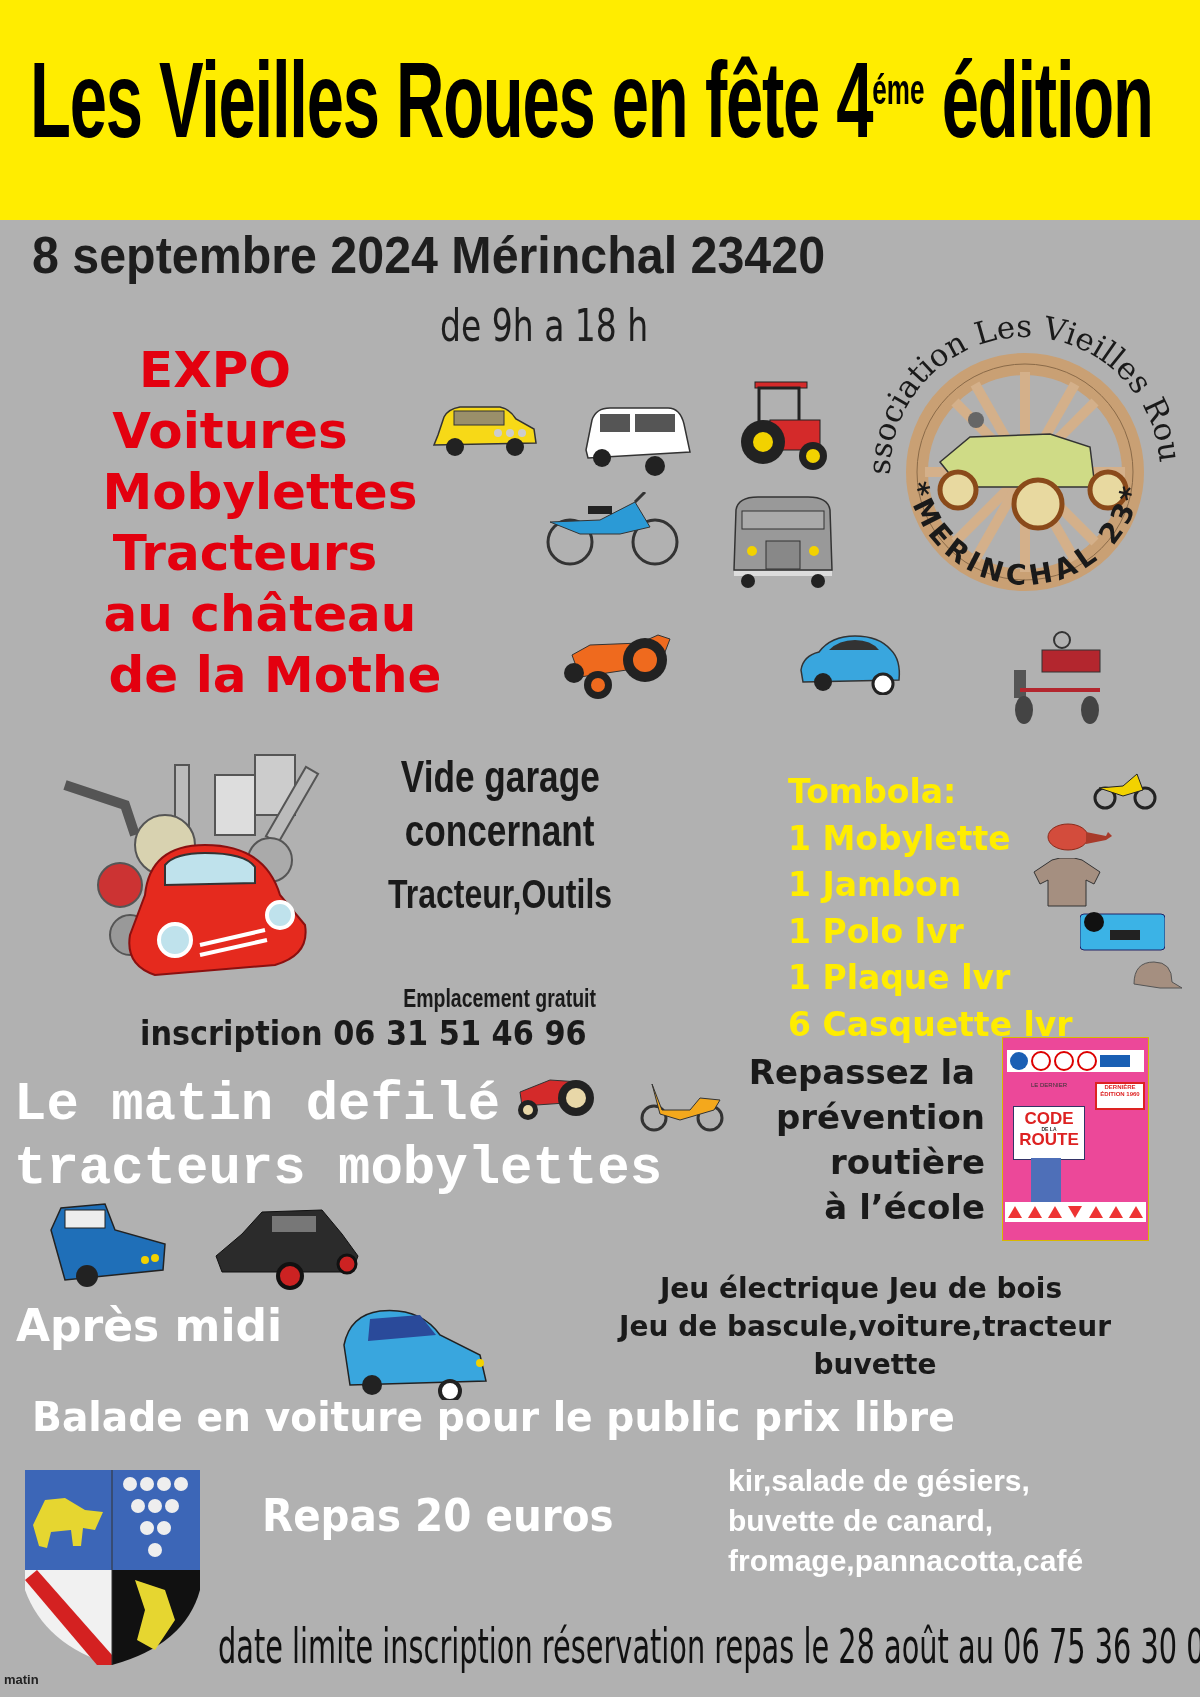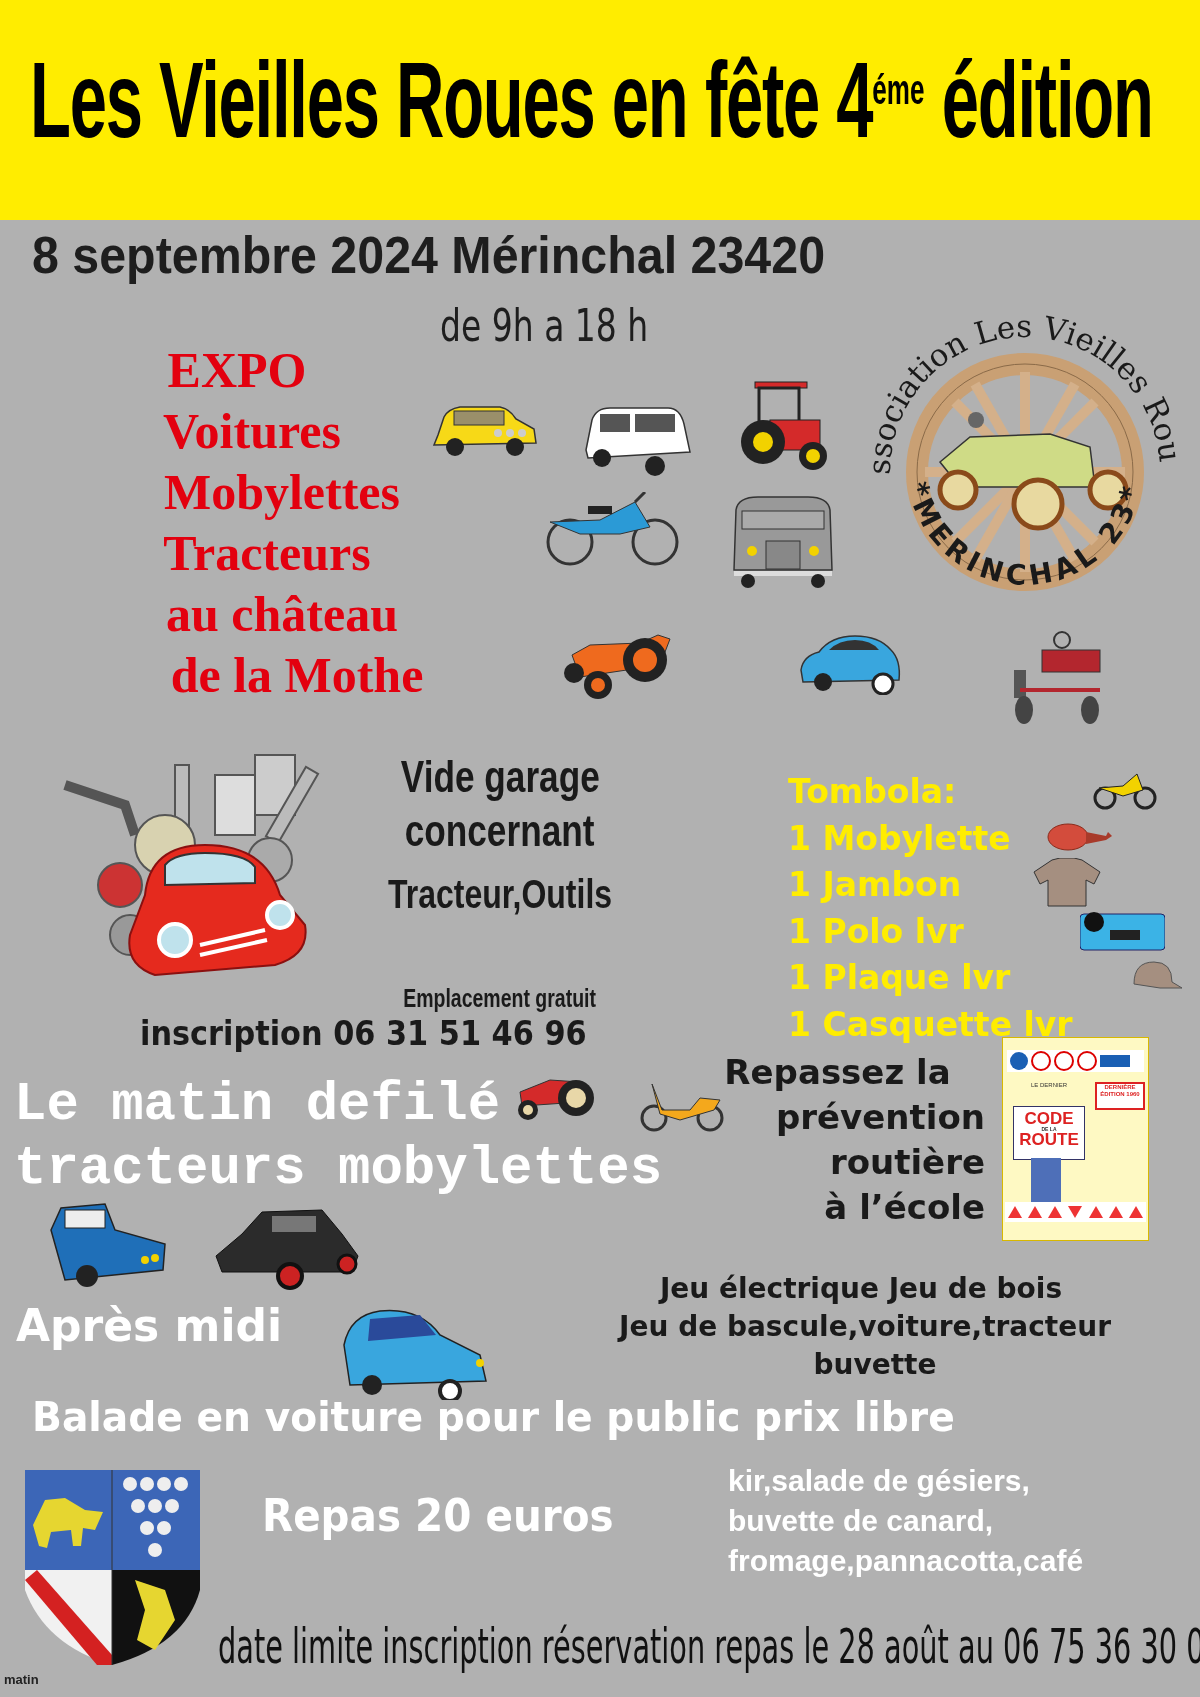--- a/index.html
+++ b/index.html
@@ -20,21 +20,21 @@
 </style>
 </head>
 <body>
 
 <div class="abs banner"></div>
 <div class="abs banner-title"><span>Les Vieilles Roues en fête  4</span><sup>éme</sup><span> édition</span></div>
 
 <div class="abs date-line">8 septembre 2024  Mérinchal 23420</div>
 <div class="abs hours">de 9h a 18 h</div>
 
-<div class="abs expo" style="left:42px; top:340px; width:510px;font-family:Liberation Serif, serif;">
+<div class="abs expo" style="left:20px; top:340px; width:510px;">
   <div style="padding-right:120px;">EXPO</div>
   <div style="padding-right:90px;">Voitures</div>
   <div style="padding-right:30px;">Mobylettes</div>
   <div style="padding-right:60px;">Tracteurs</div>
   <div style="padding-right:30px;">au château</div>
   <div>de la Mothe</div>
 </div>
 
 <div class="abs" style="left:430px; top:395px;">
   <svg width="110" height="65" viewBox="0 0 110 65">
@@ -175,21 +175,21 @@
 </div>
 <div class="abs blk" style="left:330px; top:983px; width:340px; text-align:center; font-size:26px;"><span class="cond" style="transform:scaleX(0.75);">Emplacement gratuit</span></div>
 <div class="abs blk" style="left:140px; top:1014px; font-size:33px; font-family:'DejaVu Sans', sans-serif; transform:scaleX(0.92); transform-origin:left top;">inscription 06 31 51 46 96</div>
 
 <div class="abs yel" style="left:788px; top:726px; font-size:33px; line-height:46.5px;margin-top:43px;">
   <div>Tombola:</div>
   <div>1 Mobylette</div>
   <div>1 Jambon</div>
   <div>1 Polo lvr</div>
   <div>1 Plaque lvr</div>
-  <div>1 Casquette lvr</div>
+  <div>6 Casquette lvr</div>
 </div>
 <div class="abs" style="left:1093px; top:770px;">
   <svg width="65" height="40" viewBox="0 0 65 40">
       <circle cx="12" cy="28" r="10" fill="none" stroke="#222" stroke-width="3"></circle>
       <circle cx="52" cy="28" r="10" fill="none" stroke="#222" stroke-width="3"></circle>
       <path d="M6 18 L30 16 L44 4 L50 20 L30 26 Z" fill="#f2d200" stroke="#222"></path>
     </svg>
 </div>
 <div class="abs" style="left:1046px; top:822px;">
   <svg width="68" height="30" viewBox="0 0 68 30">
@@ -230,26 +230,26 @@
 </div>
 <div class="abs" style="left:640px; top:1080px;">
   <svg width="85" height="55" viewBox="0 0 85 55">
       <circle cx="14" cy="38" r="12" fill="none" stroke="#333" stroke-width="3"></circle>
       <circle cx="70" cy="38" r="12" fill="none" stroke="#333" stroke-width="3"></circle>
       <path d="M12 4 L22 30 L50 30 L60 18 L80 20 L74 30 L40 40 L20 34 Z" fill="#f4a81c" stroke="#333"></path>
     </svg>
 </div>
 
 <div class="abs blk" style="left:700px; top:1050px; width:285px; text-align:right; font-size:34px; line-height:45px; font-family:'DejaVu Sans', sans-serif;">
-  <div style="padding-right:10px;text-align:center;">Repassez la</div>
+  <div style="padding-right:10px;">Repassez la</div>
   <div>prévention</div>
   <div>routière</div>
   <div>à l’école</div>
 </div>
-<div class="abs" style="left:1002px; top:1037px; width:145px; height:202px; background:#fef9c3; border:1px solid #d8b800;">
+<div class="abs" style="left:1002px; top:1037px; width:145px; height:202px; background:#ec4899; border:1px solid #d8b800;">
   <div style="background:#fff; margin:12px 4px 0; height:22px; display:flex; gap:3px; align-items:center; padding:0 3px;">
     <span style="width:18px;height:18px;border-radius:50%;background:#1a5fb4;display:inline-block;"></span>
     <span style="width:16px;height:16px;border-radius:50%;border:2px solid #d00;display:inline-block;"></span>
     <span style="width:16px;height:16px;border-radius:50%;border:2px solid #d00;display:inline-block;"></span>
     <span style="width:16px;height:16px;border-radius:50%;border:2px solid #d00;display:inline-block;"></span>
     <span style="width:30px;height:12px;background:#1a5fb4;display:inline-block;"></span>
   </div>
   <div style="font-size:6px; text-align:left; margin:10px 0 0 28px; color:#333;">LE DERNIER</div>
   <div style="position:absolute; left:10px; top:68px; width:70px; height:48px; background:#fff; border:1px solid #336; text-align:center; color:#d22; font-weight:bold; font-size:17px; line-height:15px; padding-top:4px;">
     <div>CODE</div>

